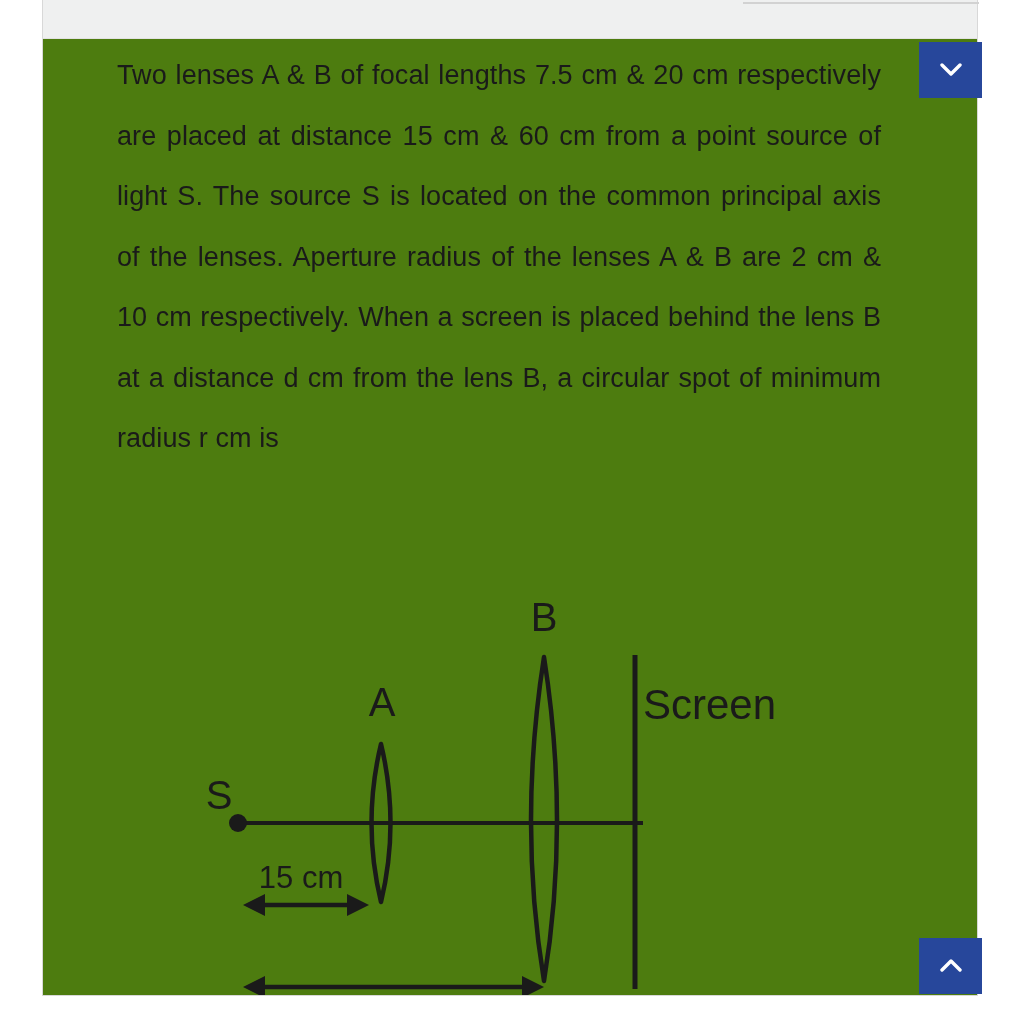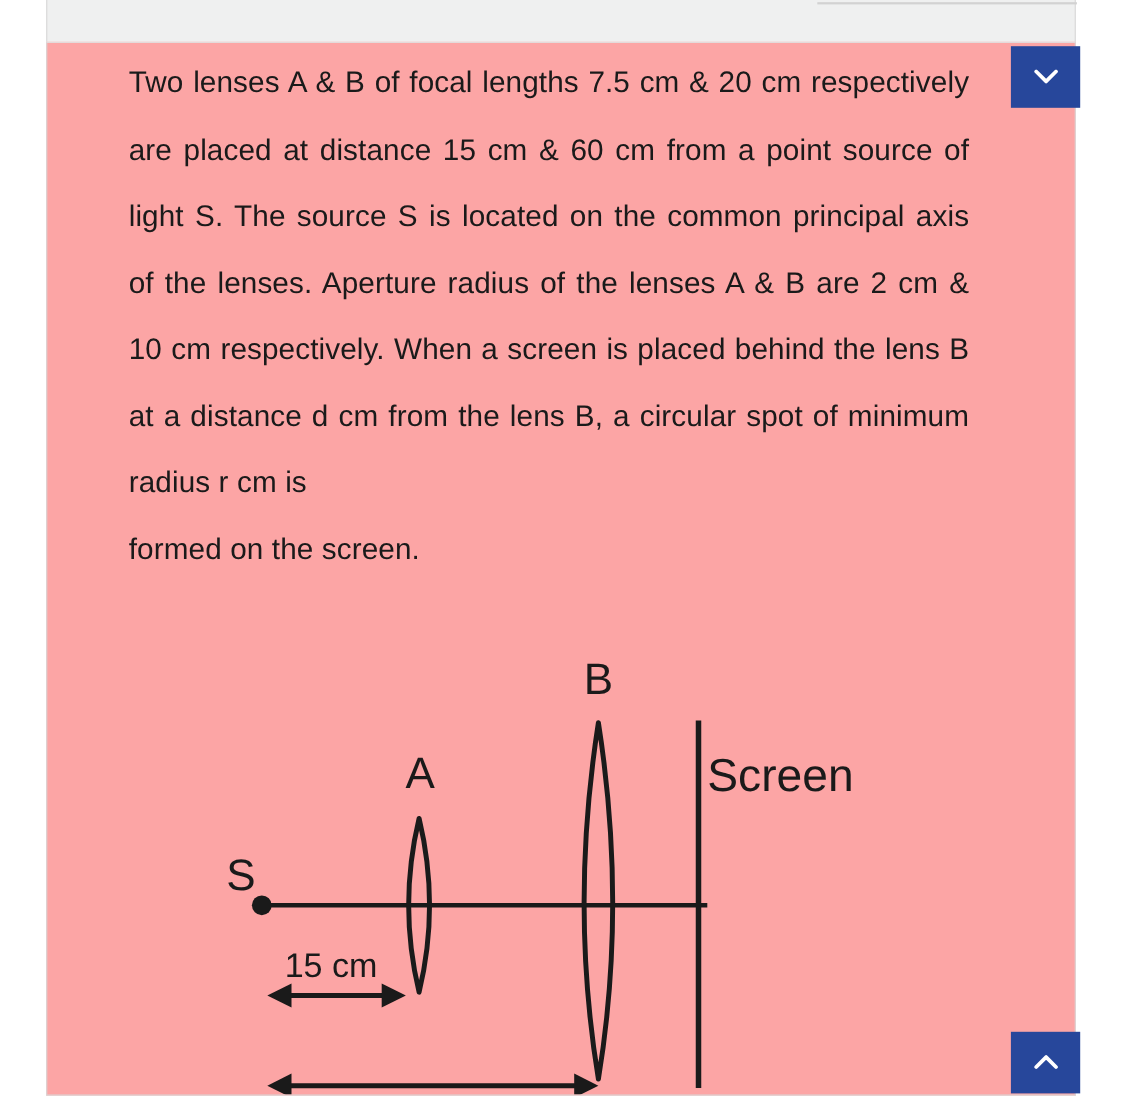--- a/index.html
+++ b/index.html
@@ -40,21 +40,21 @@
     background: #d2d2d2;
   }
 
   
   .card {
     position: absolute;
     left: 42px;
     top: 38px;
     width: 936px;
     height: 958px;
-    background: #fca5a5;
+    background: #4d7c0f;
     border: 1px solid #d8d8d8;
     border-top: 1px solid #e2e2e2;
     box-sizing: border-box;
     overflow: hidden;
   }
 
   
   .qtext {
     position: absolute;
     left: 74px;          
@@ -105,21 +105,20 @@
 <div id="root">
 
   <div class="top-band">
     <div class="top-band-rule"></div>
   </div>
 
   <div class="card">
 
     <div class="qtext">
       <span>Two lenses A &amp; B of focal lengths 7.5 cm &amp; 20 cm respectively are placed at distance 15 cm &amp; 60 cm from a point source of light S. The source S is located on the common principal axis of the lenses. Aperture radius of the lenses A &amp; B are 2 cm &amp; 10 cm respectively. When a screen is placed behind the lens B at a distance d cm from the lens B, a circular spot of minimum radius r cm is</span>
-      <span class="last-line">formed on the screen.</span>
     </div>
 
     <div class="diagram">
       <svg width="934" height="436" viewBox="0 0 934 436" xmlns="http://www.w3.org/2000/svg">
 
         <line x1="195" y1="264" x2="600" y2="264" stroke="#1a1a1a" stroke-width="4"></line>
 
         <circle cx="195" cy="264" r="9" fill="#1a1a1a"></circle>
 
         <path d="M 338 185 Q 357 264 338 343 Q 319 264 338 185 Z" fill="none" stroke="#1a1a1a" stroke-width="4.5" stroke-linejoin="round"></path>

